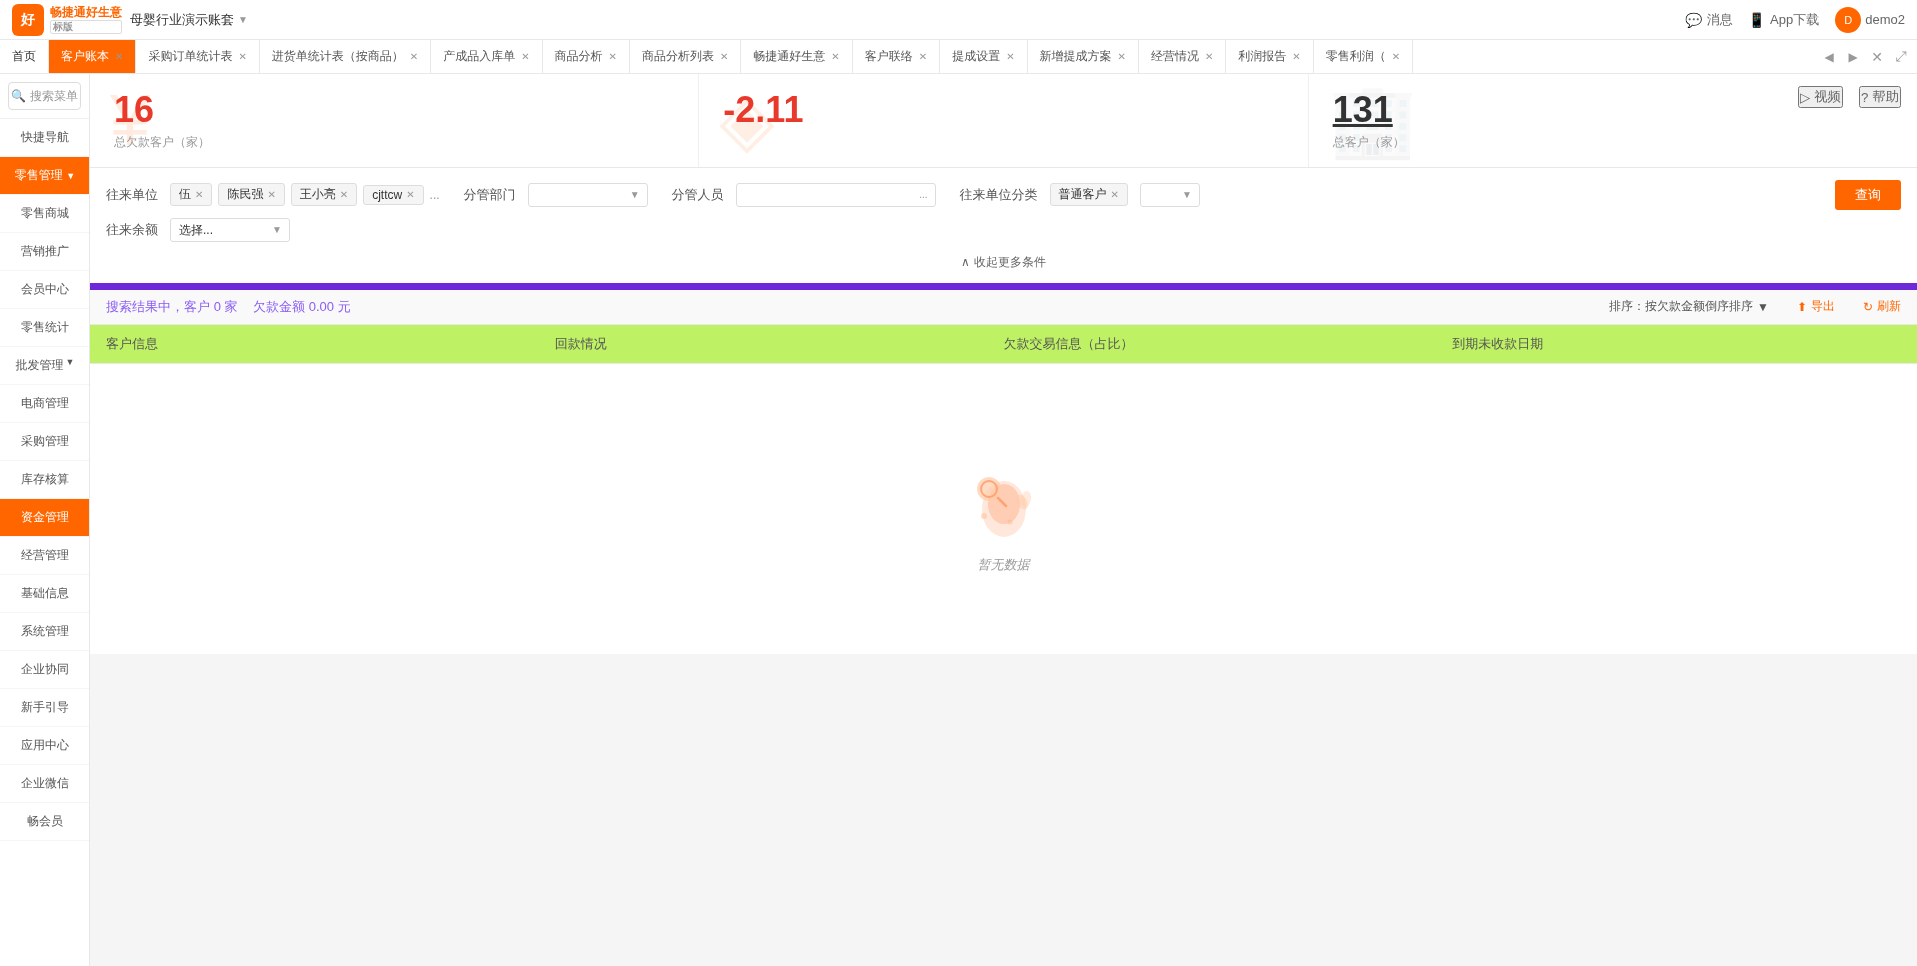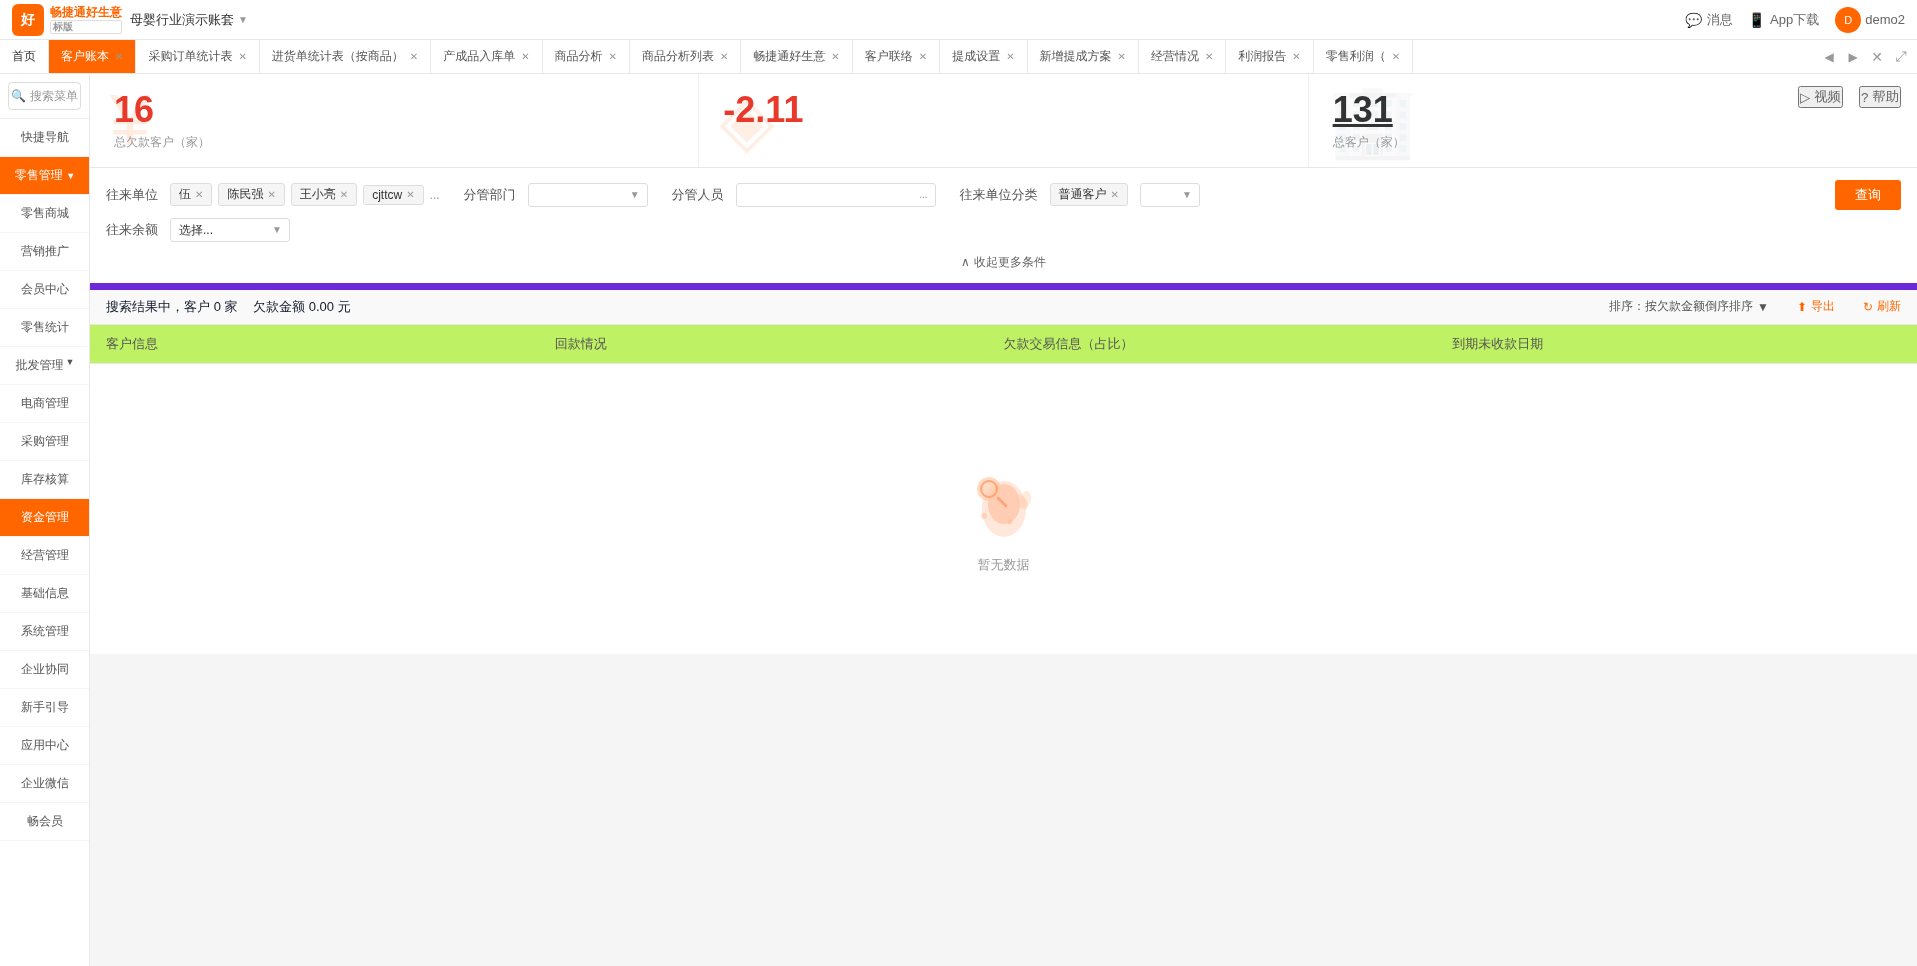--- a/index.html
+++ b/index.html
@@ -58,33 +58,33 @@
     .filter-more { font-size: 12px; color: #999; cursor: pointer; }
     .filter-select { border: 1px solid #ddd; border-radius: 3px; padding: 4px 24px 4px 8px; font-size: 12px; color: #333; background: #fff; cursor: pointer; min-width: 120px; appearance: none; outline: none; }
     .filter-select-wrap { position: relative; display: inline-flex; align-items: center; }
     .filter-select-arrow { position: absolute; right: 8px; pointer-events: none; color: #999; font-size: 10px; }
     .btn-query { background: #ff6600; color: #fff; border: none; padding: 6px 20px; border-radius: 3px; font-size: 13px; cursor: pointer; }
     .btn-collapse { display: flex; align-items: center; gap: 4px; font-size: 12px; color: #666; cursor: pointer; background: none; border: none; }
     .filter-collapse-row { display: flex; justify-content: center; padding: 4px 0 0; }
 
     
     .results-bar { background: #f9f9f9; padding: 8px 16px; border-bottom: 1px solid #e8e8e8; display: flex; align-items: center; justify-content: space-between; }
-    .results-info { font-size: 13px; color: #0f172a; }
+    .results-info { font-size: 13px; color: #8b5cf6; }
     .results-actions { display: flex; align-items: center; gap: 28px; font-size: 12px; color: #555; }
     .results-sort { display: flex; align-items: center; gap: 4px; cursor: pointer; }
     .btn-export { display: flex; align-items: center; gap: 4px; font-size: 12px; color: #ff6600; cursor: pointer; background: none; border: none; }
     .btn-refresh { display: flex; align-items: center; gap: 4px; font-size: 12px; color: #ff6600; cursor: pointer; background: none; border: none; }
 
     
     .table-area { background: #fff; }
     .table-header { display: grid; grid-template-columns: 1fr 1fr 1fr 1fr; border-bottom: 1px solid #e8e8e8; padding: 10px 16px; background: #bef264; }
     .table-col-header { font-size: 13px; color: #555; font-weight: 500; }
 
     
-    .empty-state { display: flex; flex-direction: column; align-items: center; justify-content: center; padding: 80px 0; }
+    .empty-state { display: flex; flex-direction: column; align-items: center; justify-content: center; padding: 80px 0; font-style: italic; }
     .empty-icon { width: 100px; height: 100px; display: flex; align-items: center; justify-content: center; }
     .empty-text { font-size: 13px; color: #999; margin-top: 12px; }
 
     
     ::-webkit-scrollbar { width: 6px; height: 6px; }
     ::-webkit-scrollbar-track { background: #f1f1f1; }
     ::-webkit-scrollbar-thumb { background: #ccc; border-radius: 3px; }
     .help-btn { display: flex; align-items: center; gap: 4px; cursor: pointer; color: #666; }
     .stats-wrapper { position: relative; }
   </style>

